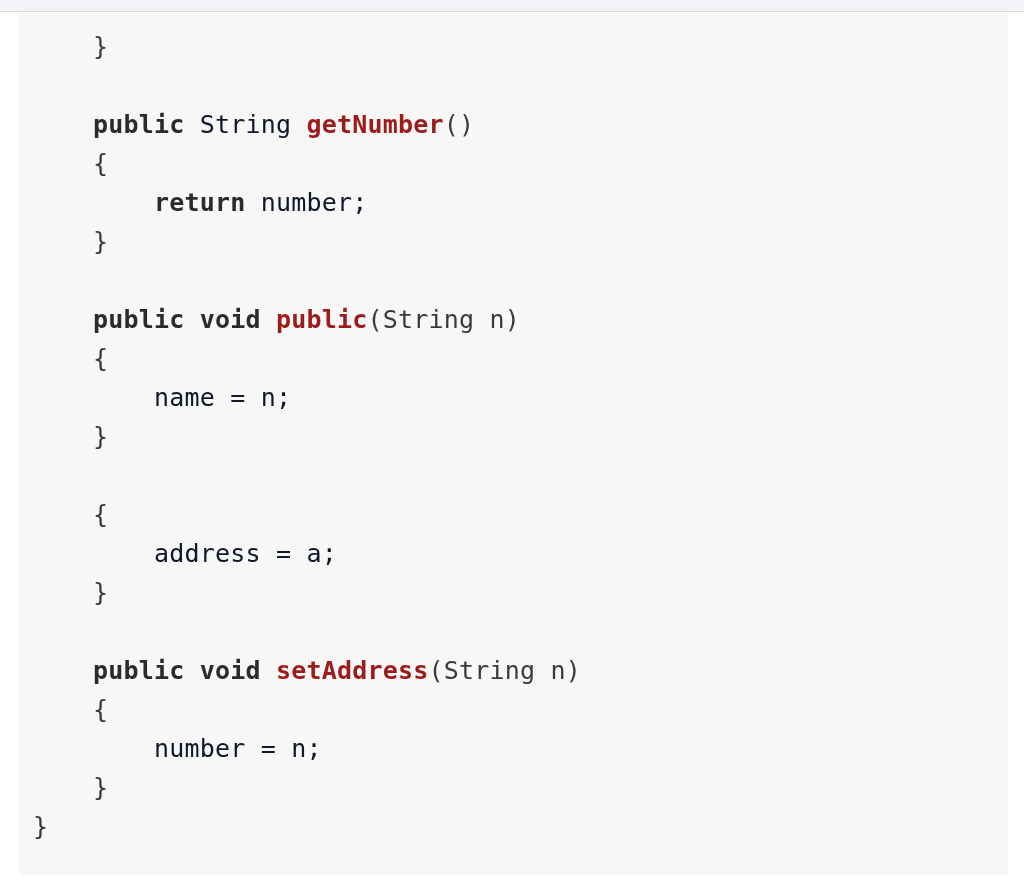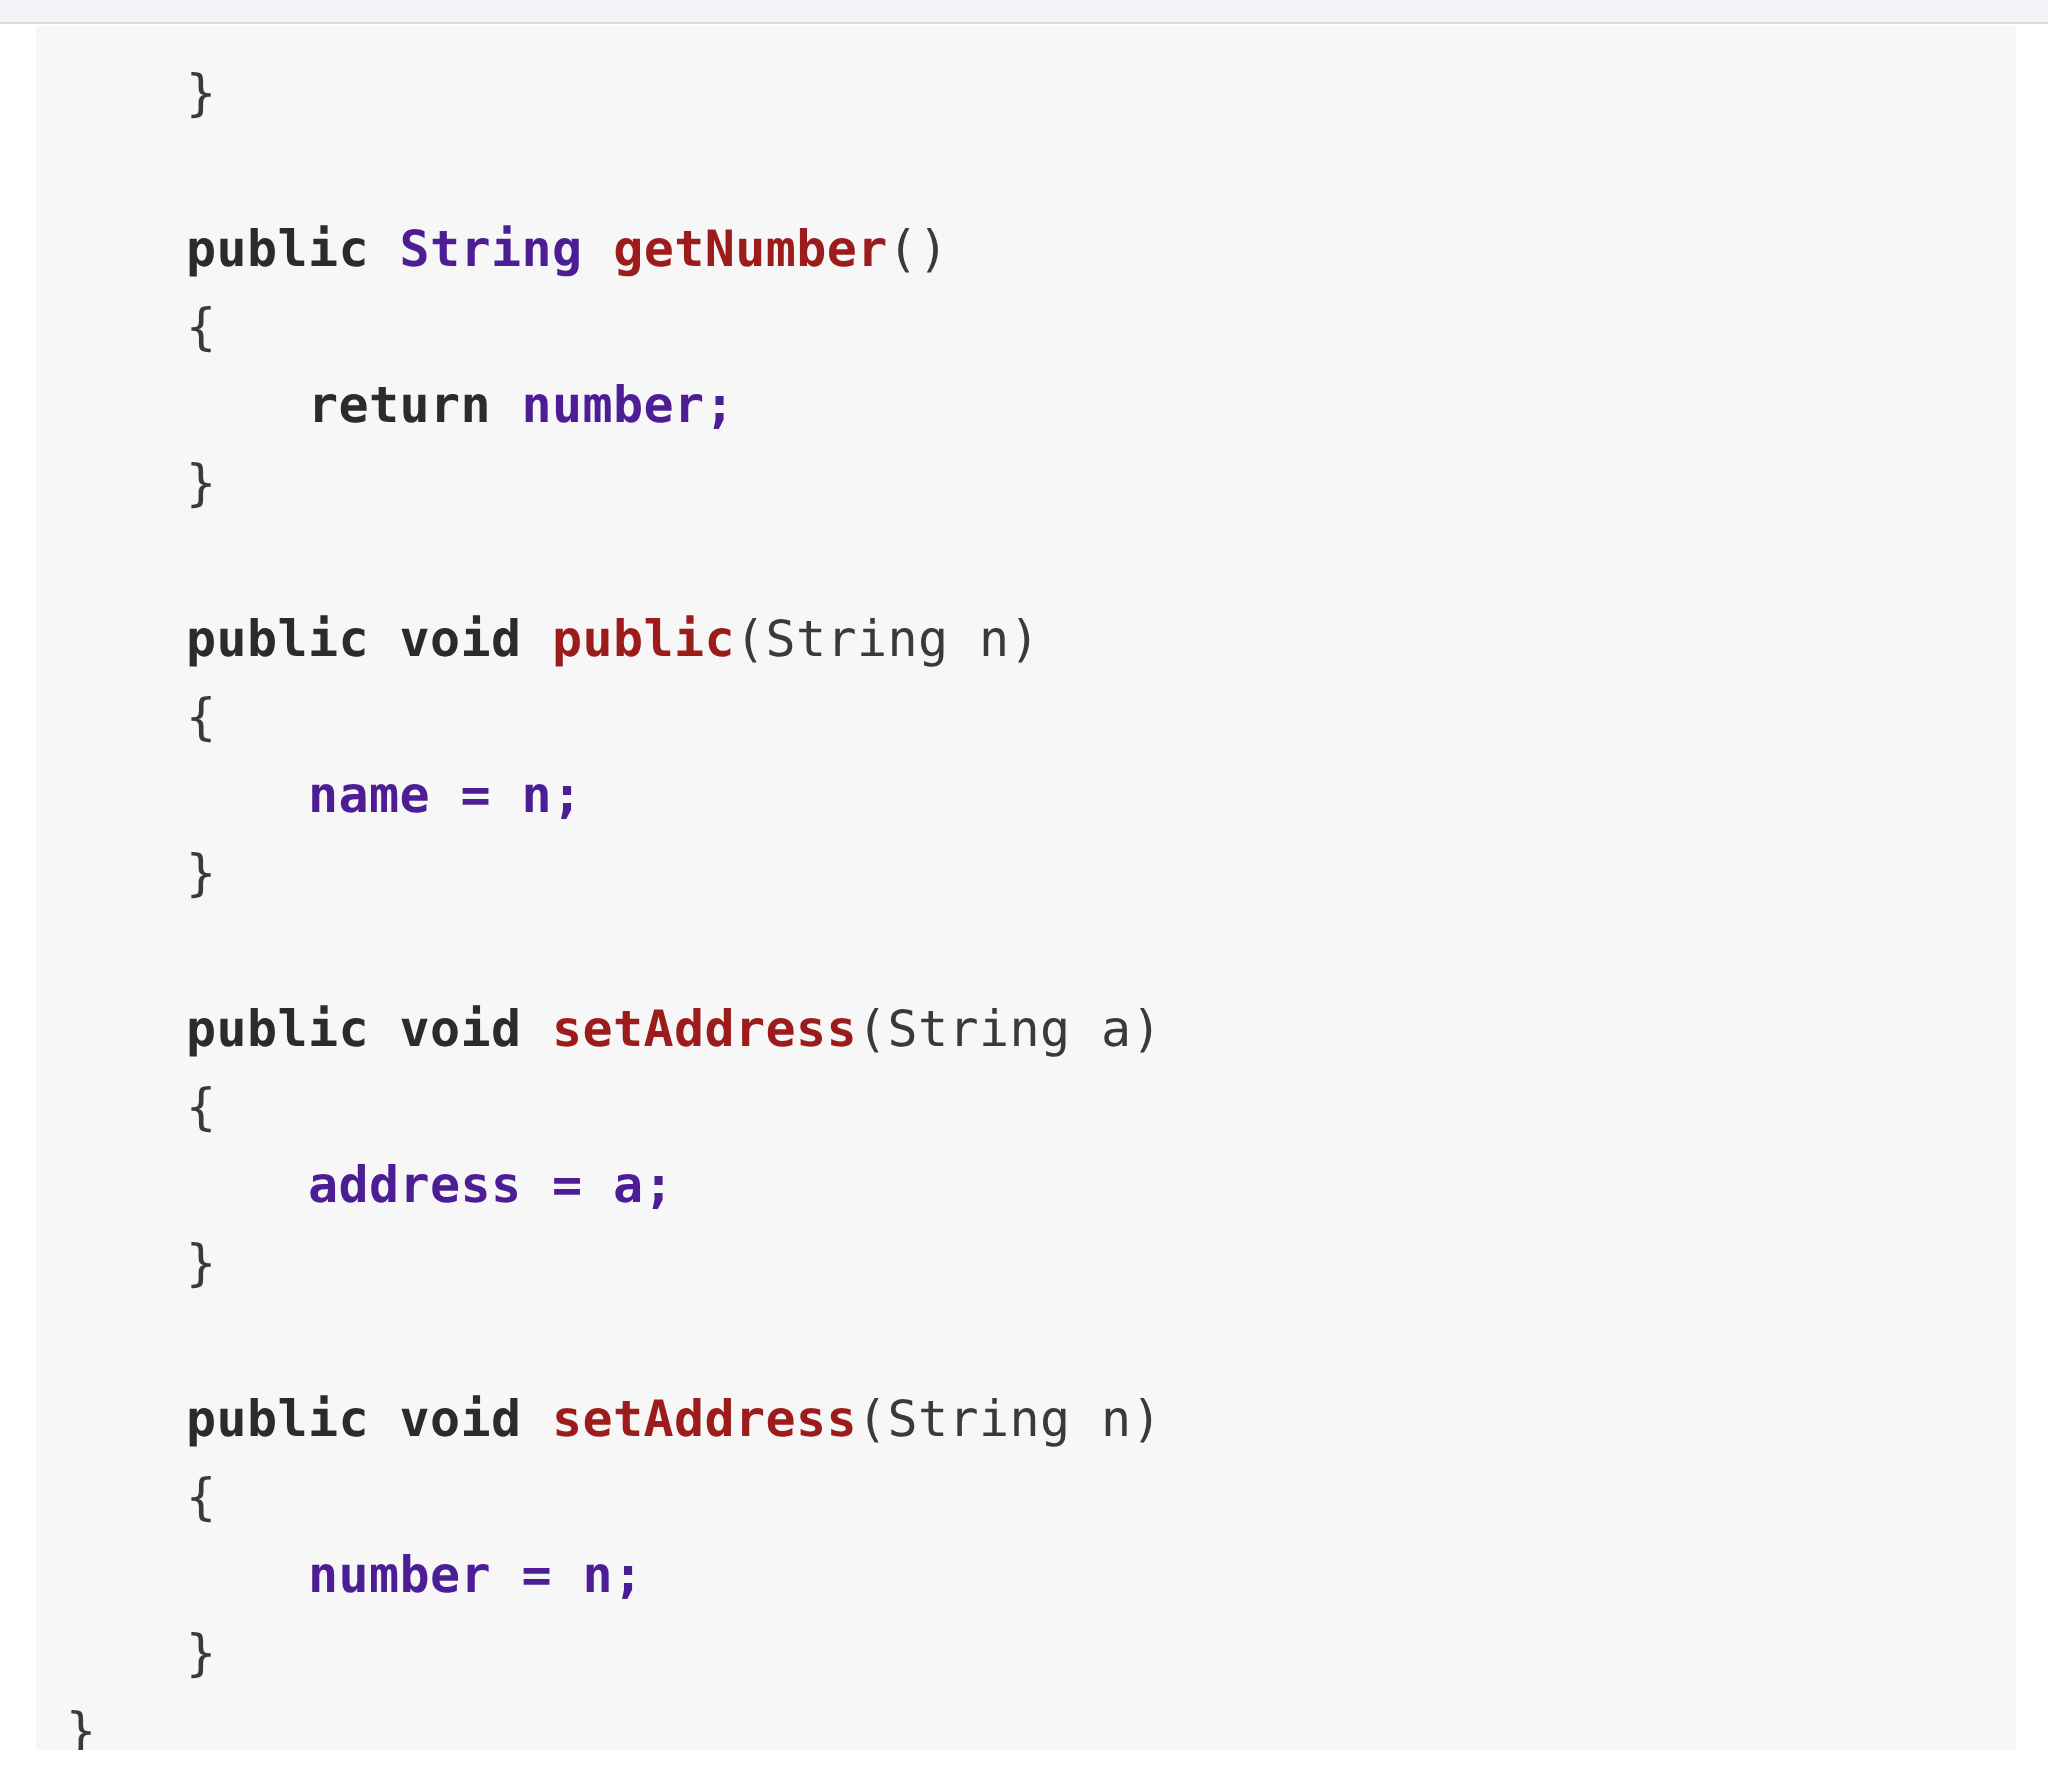--- a/index.html
+++ b/index.html
@@ -74,22 +74,22 @@
   .tok-kw {
     font-weight: bold;
     color: #2b2b2b;
     text-align: center;
   }
   .tok-fn {
     font-weight: bold;
     color: #9c1b1b;
   }
   .tok-plain {
-    font-weight: bold;
-    color: #4c1d95;
+    font-weight: normal;
+    color: #0f172a;
   }
   .tok-punct {
     font-weight: normal;
     color: #3a3a3a;
   }
 
   .blank-line { height: 39px; }
 </style>
 </head>
 <body>
@@ -105,21 +105,20 @@
       <div class="code-line ind-1"><span class="tok-kw">public</span><span class="tok-plain"> </span><span class="tok-plain">String</span><span class="tok-plain"> </span><span class="tok-fn">getNumber</span><span class="tok-punct">()</span></div>
       <div class="code-line ind-1"><span class="tok-punct">{</span></div>
       <div class="code-line ind-2"><span class="tok-kw">return</span><span class="tok-plain"> number;</span></div>
       <div class="code-line ind-1"><span class="tok-punct">}</span></div>
       <div class="code-line ind-0 blank-line">&nbsp;</div>
       <div class="code-line ind-1"><span class="tok-kw">public void</span><span class="tok-plain"> </span><span class="tok-fn">public</span><span class="tok-punct">(String n)</span></div>
       <div class="code-line ind-1"><span class="tok-punct">{</span></div>
       <div class="code-line ind-2"><span class="tok-plain">name = n;</span></div>
       <div class="code-line ind-1"><span class="tok-punct">}</span></div>
       <div class="code-line ind-0 blank-line">&nbsp;</div>
-      <div class="code-line ind-1"><span class="tok-kw">public void</span><span class="tok-plain"> </span><span class="tok-fn">setAddress</span><span class="tok-punct">(String a)</span></div>
       <div class="code-line ind-1"><span class="tok-punct">{</span></div>
       <div class="code-line ind-2"><span class="tok-plain">address = a;</span></div>
       <div class="code-line ind-1"><span class="tok-punct">}</span></div>
       <div class="code-line ind-0 blank-line">&nbsp;</div>
       <div class="code-line ind-1"><span class="tok-kw">public void</span><span class="tok-plain"> </span><span class="tok-fn">setAddress</span><span class="tok-punct">(String n)</span></div>
       <div class="code-line ind-1"><span class="tok-punct">{</span></div>
       <div class="code-line ind-2"><span class="tok-plain">number = n;</span></div>
       <div class="code-line ind-1"><span class="tok-punct">}</span></div>
       <div class="code-line ind-0"><span class="tok-punct">}</span></div>
     </div>

